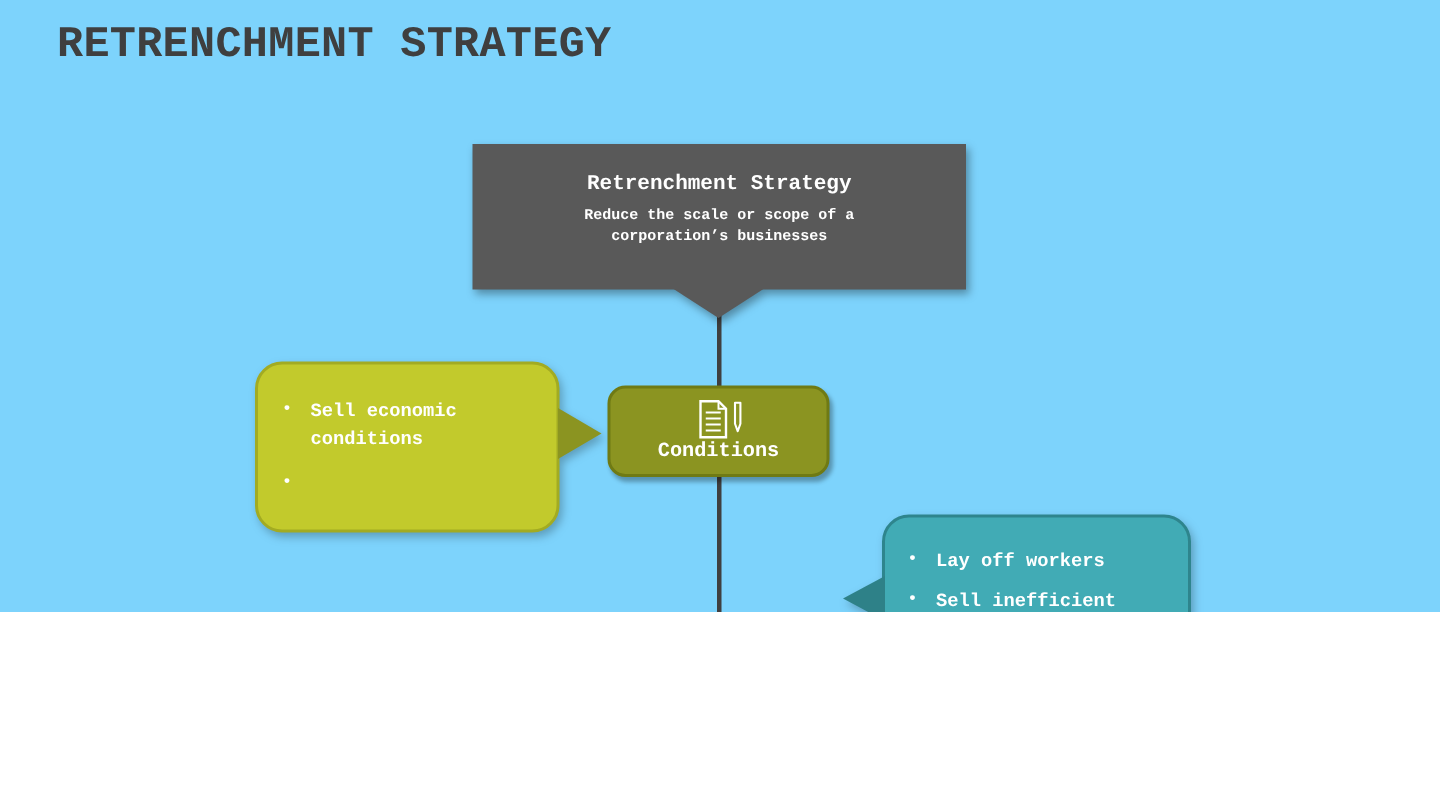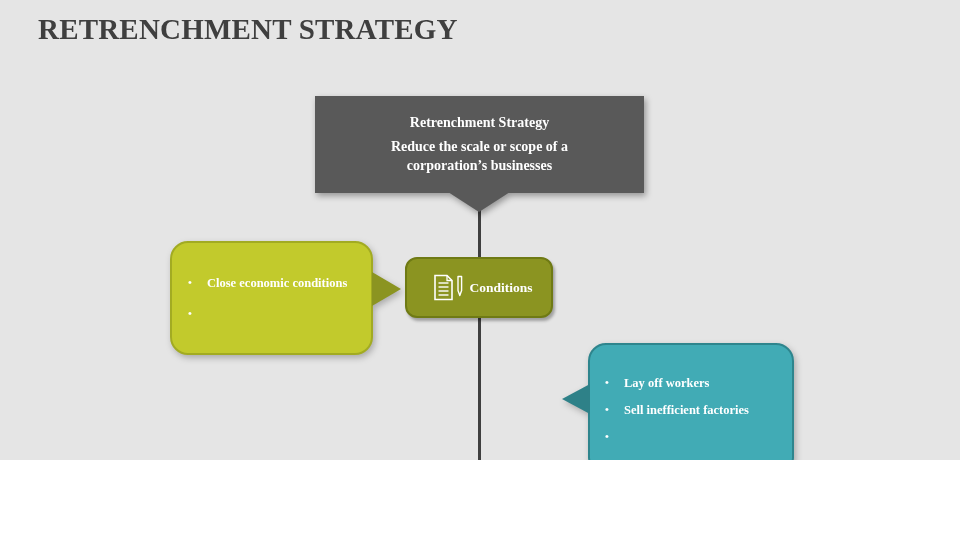--- a/index.html
+++ b/index.html
@@ -1,36 +1,36 @@
 <!DOCTYPE html>
 <html><head>
 <meta charset="utf-8">
 <style>
   html,body { margin:0; padding:0; background:#ffffff; }
   .slide {
-    position:relative; width:960px; height:460px; background:#e5e5e5;
-    font-family:Liberation Serif, serif; overflow:hidden;
+    position:relative; width:960px; height:408px; background:#7dd3fc;
+    font-family:Liberation Mono, monospace; overflow:hidden;
   }
   .slide-title {
     position:absolute; left:38px; top:13px; margin:0;
     font-size:29px; font-weight:bold; color:#3f3f3f; letter-spacing:0.2px;
   }
 
   
   .connector-line { position:absolute; left:478px; top:205px; width:3px; height:294px; background:#3f3f3f; }
   .connector-dot  { position:absolute; left:472px; top:491px; width:14px; height:14px; border-radius:50%; background:#3a3a3a; }
 
   
   .callout {
     position:absolute; left:315px; top:96px; width:329px; height:97px;
     background:#595959; color:#ffffff; text-align:center;
     filter:drop-shadow(2px 3px 3px rgba(0,0,0,0.35));
   }
   .callout-title { margin-top:19px; font-size:14px; font-weight:bold; }
-  .callout-desc  { margin:7px auto 0; width:215px; font-size:14px; font-weight:600; line-height:1.35; }
+  .callout-desc  { margin:7px auto 0; width:215px; font-size:10px; font-weight:600; line-height:1.35; }
   .callout-pointer {
     position:absolute; left:133px; top:96px; width:0; height:0;
     border-left:31px solid transparent; border-right:31px solid transparent;
     border-top:20px solid #595959;
   }
 
   
   .bubble {
     position:absolute; border-radius:18px; color:#ffffff; box-sizing:border-box;
     display:flex; flex-direction:column; justify-content:center;
@@ -53,21 +53,21 @@
     position:absolute; left:-28px; top:39px; width:0; height:0;
     border-top:15px solid transparent; border-bottom:15px solid transparent;
     border-right:28px solid #2e8188;
   }
   .bullet-row { display:flex; align-items:flex-start; font-size:12.5px; font-weight:600; line-height:1.45; }
   .bullet-marker { flex:0 0 19px; font-size:11px; padding-top:1px; }
 
   
   .node {
     position:absolute; width:148px; height:61px; border-radius:12px; box-sizing:border-box;
-    display:flex; flex-direction:row; align-items:center; justify-content:center;
+    display:flex; flex-direction:column; align-items:center; justify-content:center;
     color:#ffffff; box-shadow:2px 3px 3px rgba(0,0,0,0.3);
   }
   .node-conditions { left:405px; top:257px; background:#8b9421; border:2px solid #6f7a14; }
   .node-actions    { left:405px; top:363px; background:#2e8188; border:2px solid #235f66; }
   .node-label { font-size:13.5px; font-weight:bold; margin-top:1px; }
   .node-icon svg { display:block; }
 </style>
 </head>
 <body>
 
@@ -80,21 +80,21 @@
 
   <div class="callout">
     <div class="callout-title">Retrenchment Strategy</div>
     <div class="callout-desc">Reduce the scale or scope of a corporation’s businesses</div>
     <div class="callout-pointer"></div>
   </div>
 
   <div class="bubble bubble-conditions">
     <div class="bullet-row">
       <span class="bullet-marker">•</span>
-      <span class="bullet-text">Close economic conditions</span>
+      <span class="bullet-text">Sell economic conditions</span>
     </div>
     <div class="bullet-row">
       <span class="bullet-marker">•</span>
     </div>
     <div class="arrow-right"></div>
   </div>
 
   <div class="node node-conditions">
     <span class="node-icon">
       <svg width="44" height="27" viewBox="0 0 44 27" fill="none" xmlns="http://www.w3.org/2000/svg">

